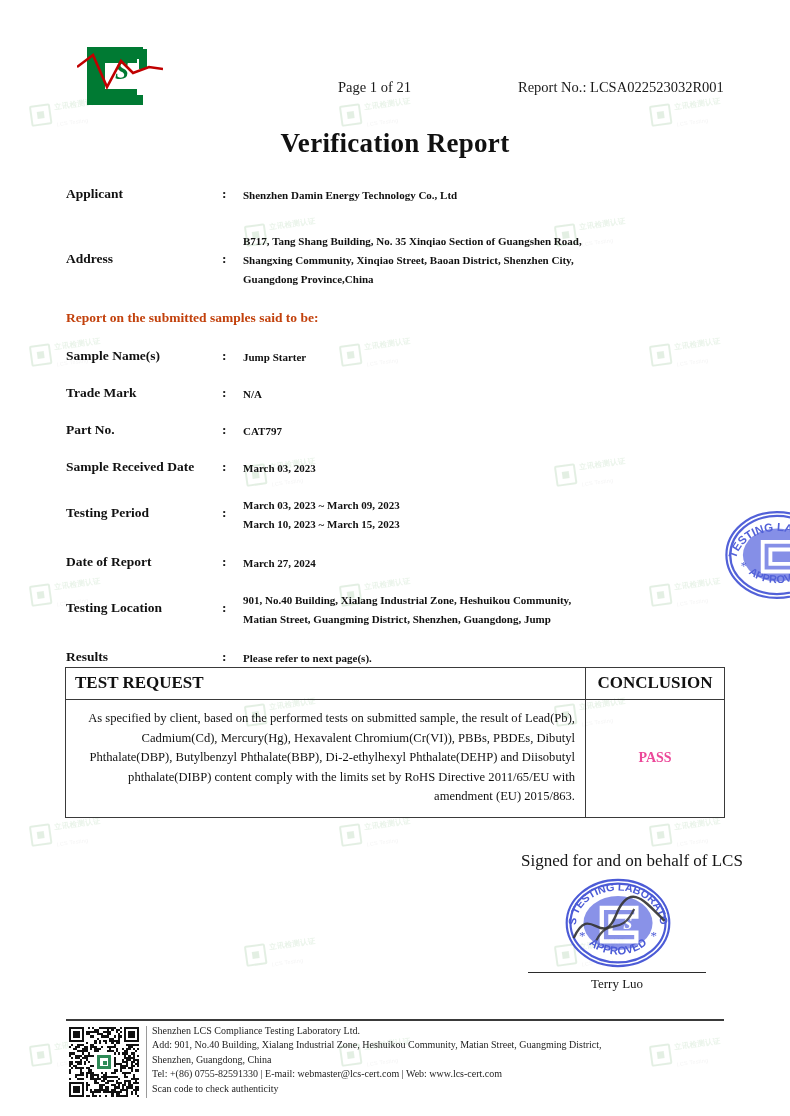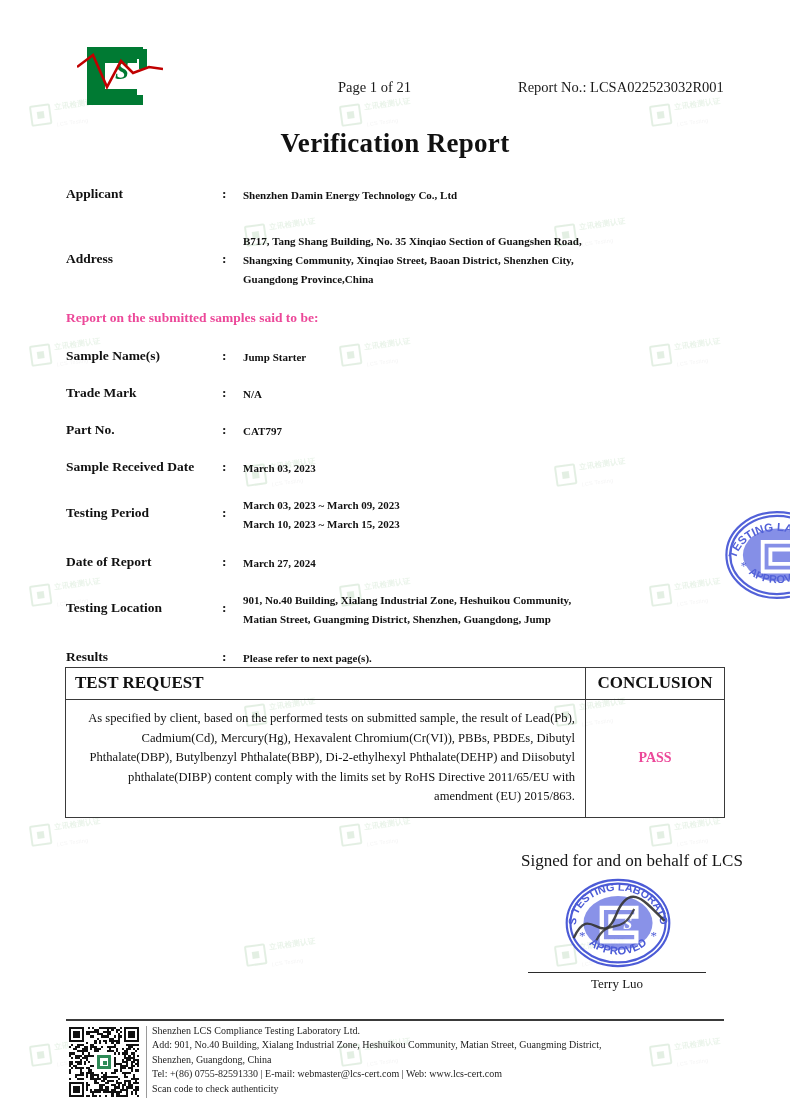--- a/index.html
+++ b/index.html
@@ -27,21 +27,21 @@
          font-size:27px;font-weight:bold;letter-spacing:.3px;color:#111;}
   
   .fields{position:absolute;left:0;top:186px;width:790px;z-index:2;}
   .frow{position:relative;min-height:21px;margin-bottom:16px;}
   .flabel{position:absolute;left:66px;top:0;font-size:13.5px;font-weight:bold;color:#111;}
   .fcolon{position:absolute;left:222px;top:0;font-size:13.5px;font-weight:bold;color:#111;}
   .fval{position:absolute;left:243px;top:0;font-size:11px;font-weight:bold;color:#111;
         line-height:19px;white-space:pre-line;}
   .frow.multi .flabel,.frow.multi .fcolon{top:19px;}
   .frow.multi2 .flabel,.frow.multi2 .fcolon{top:9px;}
-  .note{position:absolute;left:66px;font-size:13.5px;font-weight:bold;color:#ec4899;}
+  .note{position:absolute;left:66px;font-size:13.5px;font-weight:bold;color:#c2410c;}
   
   .tbl{position:absolute;left:65px;top:667px;width:660px;border-collapse:collapse;z-index:2;}
   .tbl td,.tbl th{border:1px solid #3a3a3a;padding:0;}
   .tbl .h{font-size:17px;font-weight:bold;text-align:left;padding:5px 0 6px 9px;color:#111;}
   .tbl .h.c{text-align:center;padding-left:0;}
   .tbl .body{font-size:12.6px;line-height:19.5px;padding:9px 10px 10px 9px;
              color:#111;vertical-align:top;text-align:right;}
   .tbl .concl{width:138px;text-align:center;vertical-align:middle;
               font-size:14px;font-weight:bold;color:#ec4899;}
   

